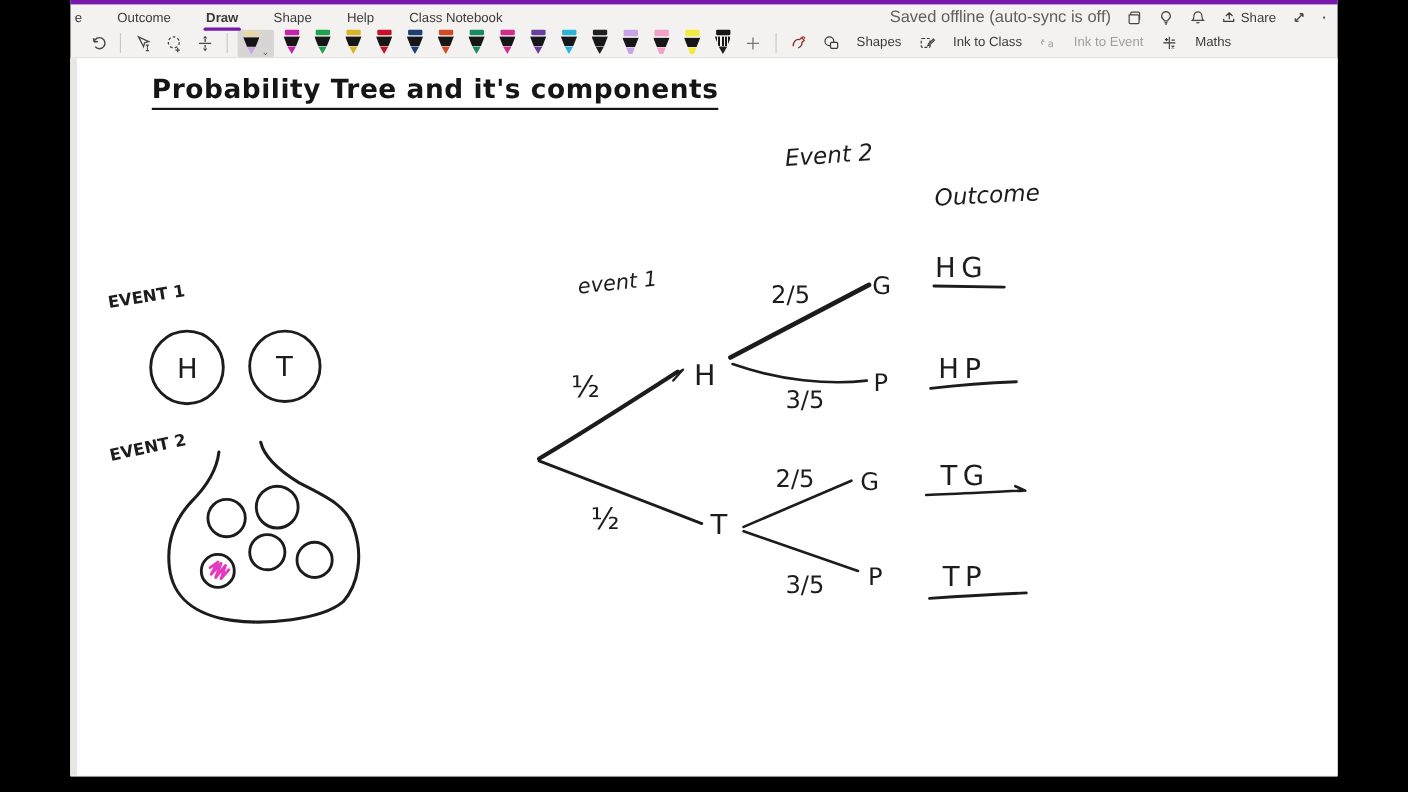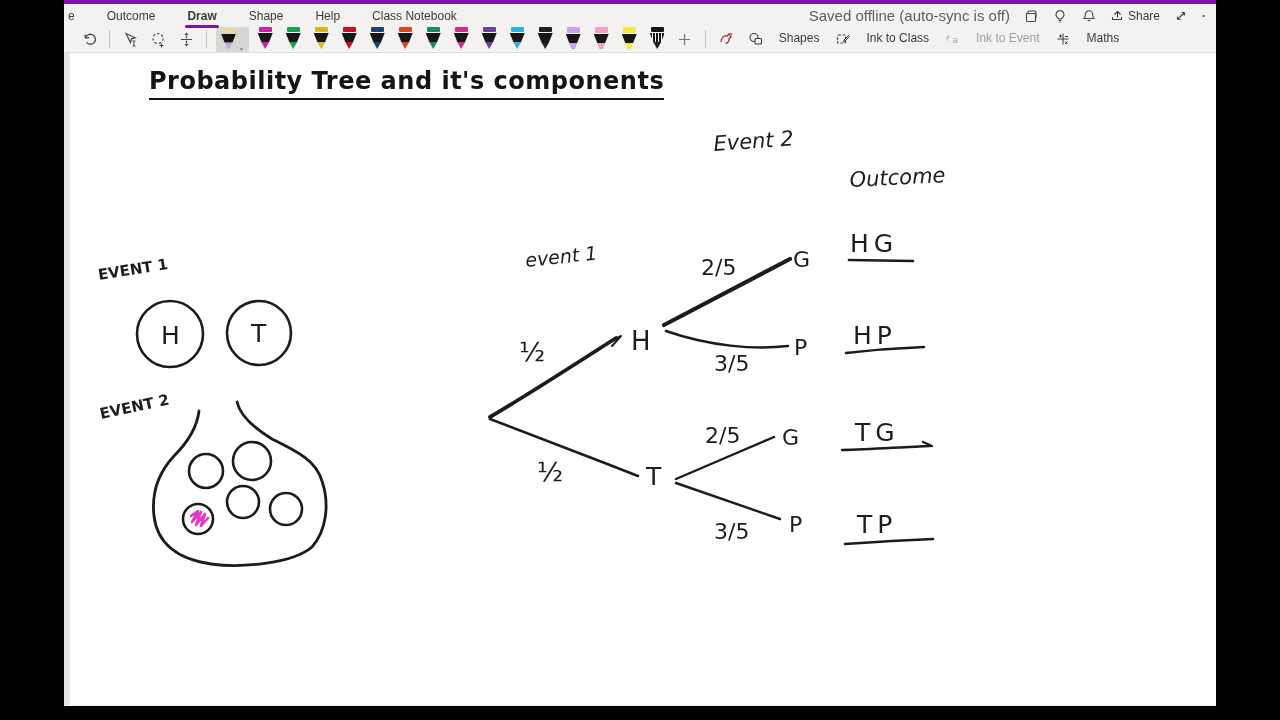--- a/index.html
+++ b/index.html
@@ -43,21 +43,21 @@
   .pen.striped .cone{background:repeating-linear-gradient(90deg,#161616 0 2px,#f5f5f5 2px 3px);}
   .selected-pen{background:#d8d6d4;border-radius:2px;padding:1px 4px 0 4px;display:flex;
                 align-items:flex-start;cursor:pointer;}
   .selected-pen .chev{font-size:8px;color:#555;align-self:flex-end;margin-left:1px;}
   .tb-btn{display:flex;gap:15px;font-size:12px;color:var(--chrome-text);
           padding:2px 5px;cursor:pointer;white-space:nowrap;}
   .tb-btn.disabled{color:#a19f9d;}
   
   .canvas{position:relative;width:1152px;height:652px;background:#fff;}
   .gutter{position:absolute;left:0;top:0;width:6px;height:652px;background:#e8e7e4;}
-  .typed{position:absolute;color:#151515;font-family:"DejaVu Sans",sans-serif;letter-spacing:.5px;margin-left:11px;}
+  .typed{position:absolute;color:#151515;font-family:"DejaVu Sans",sans-serif;letter-spacing:.5px;}
   .typed.title{left:74px;top:14px;font-size:24px;font-weight:600;
                border-bottom:2px solid #151515;padding-bottom:3px;}
   .typed.ev1{left:74px;top:119px;font-size:22px;}
   .typed.ev2{left:74px;top:156px;font-size:22px;}
   svg.ink{position:absolute;left:0;top:0;}
   svg.ink path,svg.ink circle,svg.ink line{stroke:var(--ink);fill:none;stroke-linecap:round;stroke-linejoin:round;}
   svg.ink text{fill:var(--ink);font-family:"DejaVu Sans",sans-serif;}
   svg.ink .scribble{stroke:var(--counter);}
   .hand-label{font-style:italic;}
   .outcome{letter-spacing:5px;font-size:25px;}

